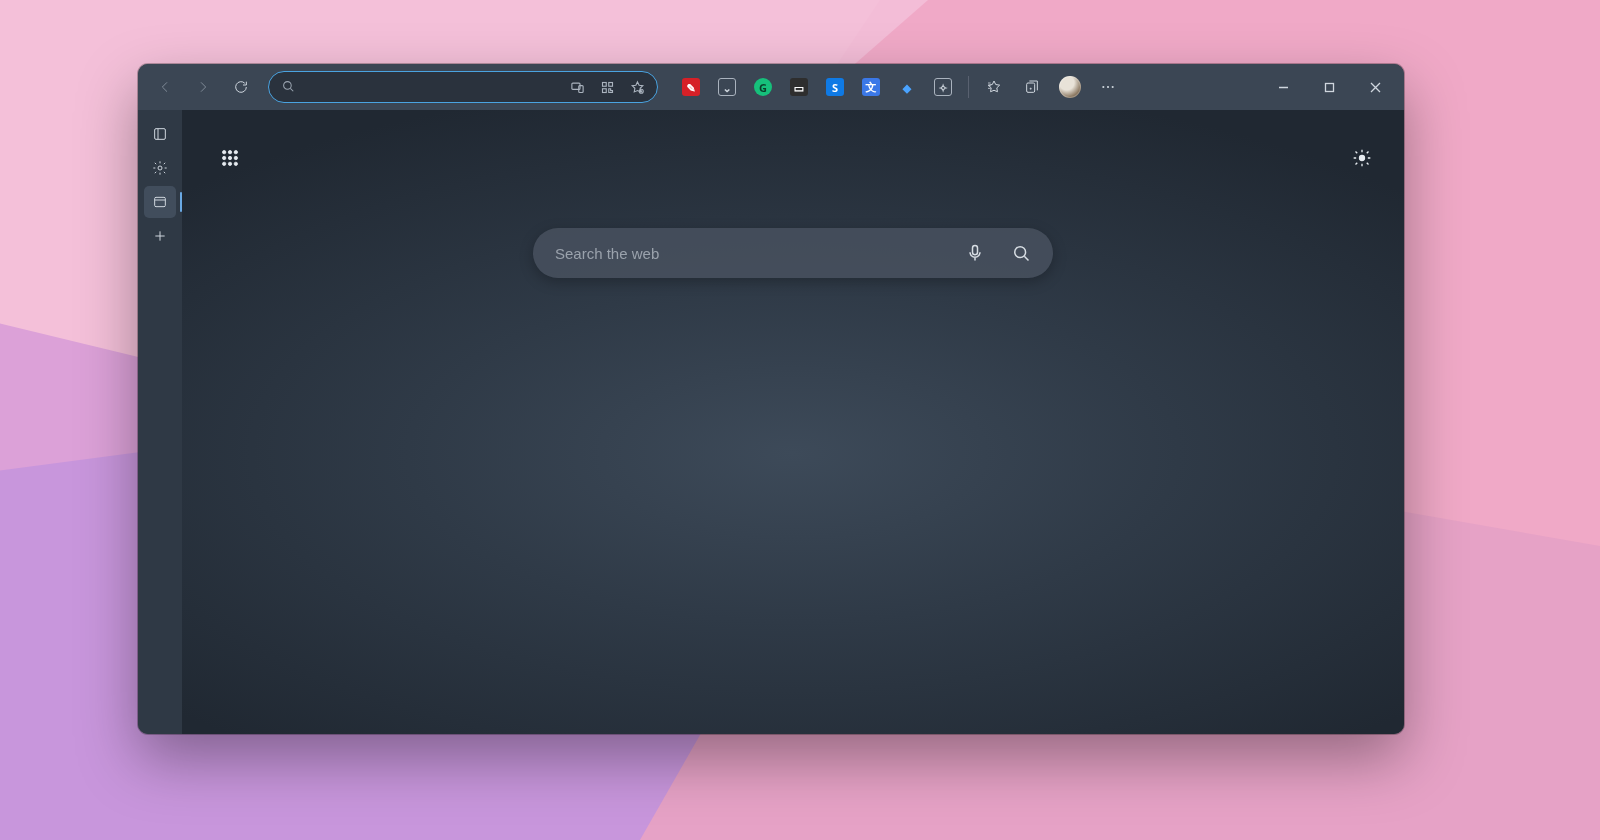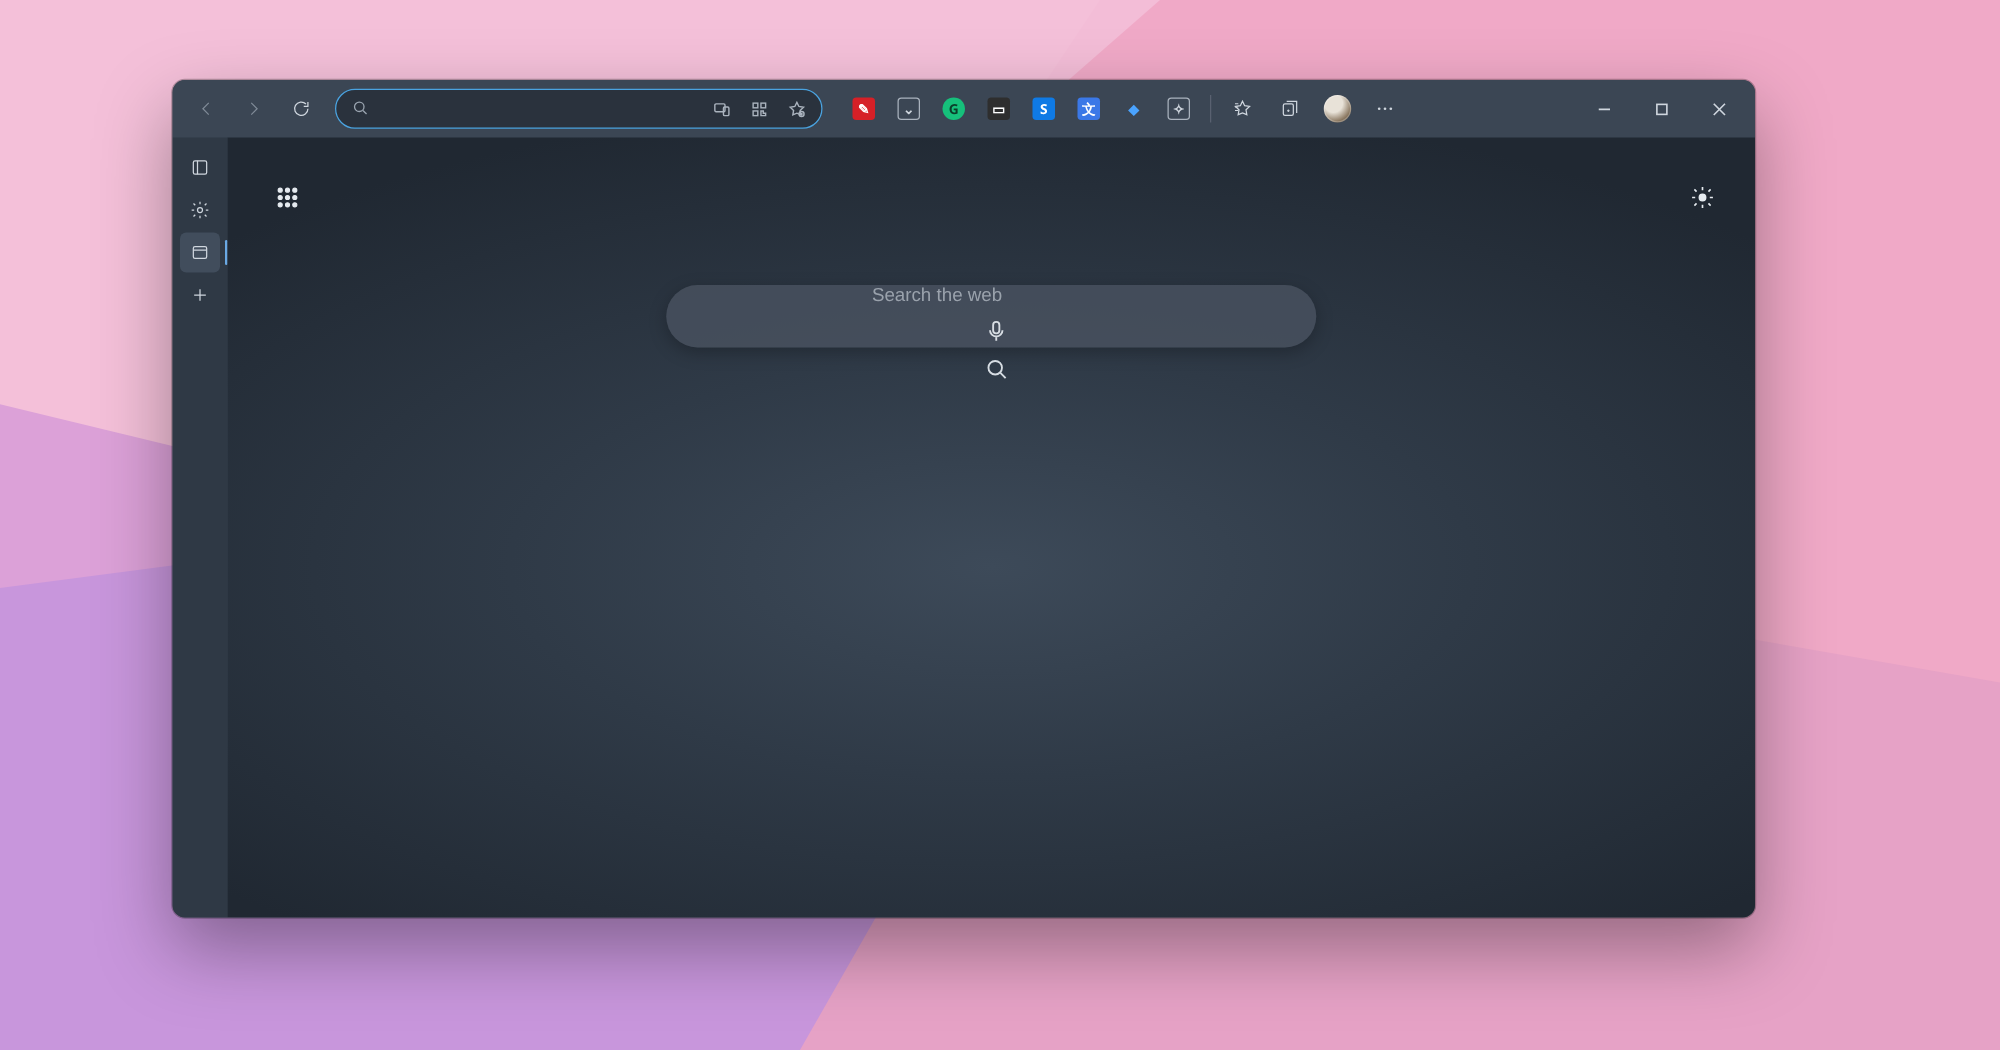--- a/index.html
+++ b/index.html
@@ -125,21 +125,20 @@
     display:flex; align-items:center; justify-content:center; cursor:pointer;
   }
   .ntp-apps svg, .ntp-settings svg { width:20px; height:20px; stroke:#e6ebf0; fill:#e6ebf0; }
 
   .searchbox {
     position:absolute; left:50%; top:118px; transform:translateX(-50%);
     width:520px; height:50px; border-radius:26px;
     background:#4a5360cc;
     display:flex; align-items:center; padding:0 14px 0 22px; gap:10px;
     box-shadow: 0 4px 14px rgba(0,0,0,0.25);
-    flex-direction: column;
   }
   .searchbox input{
     flex:1; background:transparent; border:0; outline:0;
     color:#dfe4ea; font-size:15px;
   }
   .searchbox input::placeholder{ color:#9aa2ac; }
   .sb-btn{ width:36px; height:36px; display:flex; align-items:center; justify-content:center; border-radius:50%; cursor:pointer;}
   .sb-btn svg{ width:20px; height:20px; stroke:#d7dde3; fill:none; stroke-width:1.8;}
 
   .avatar {

